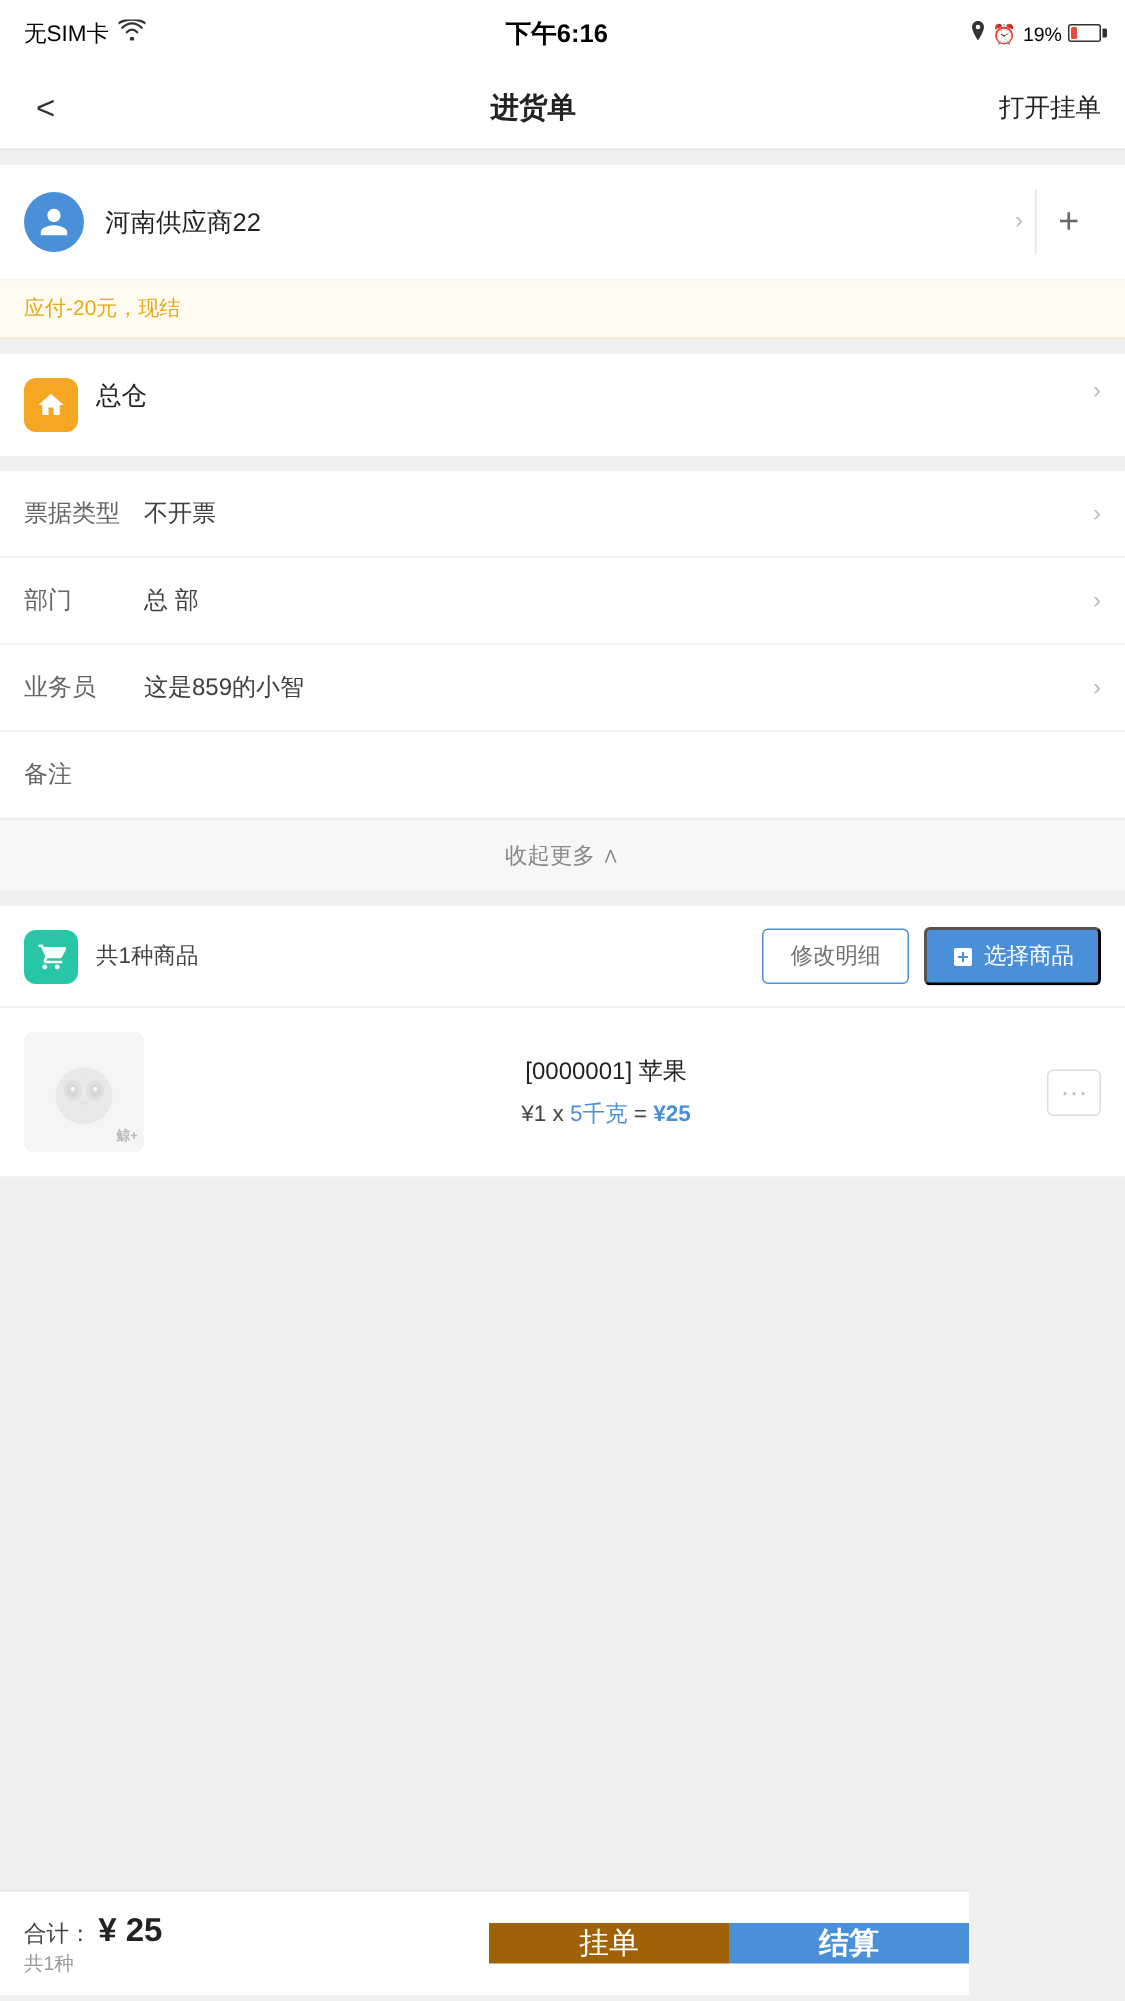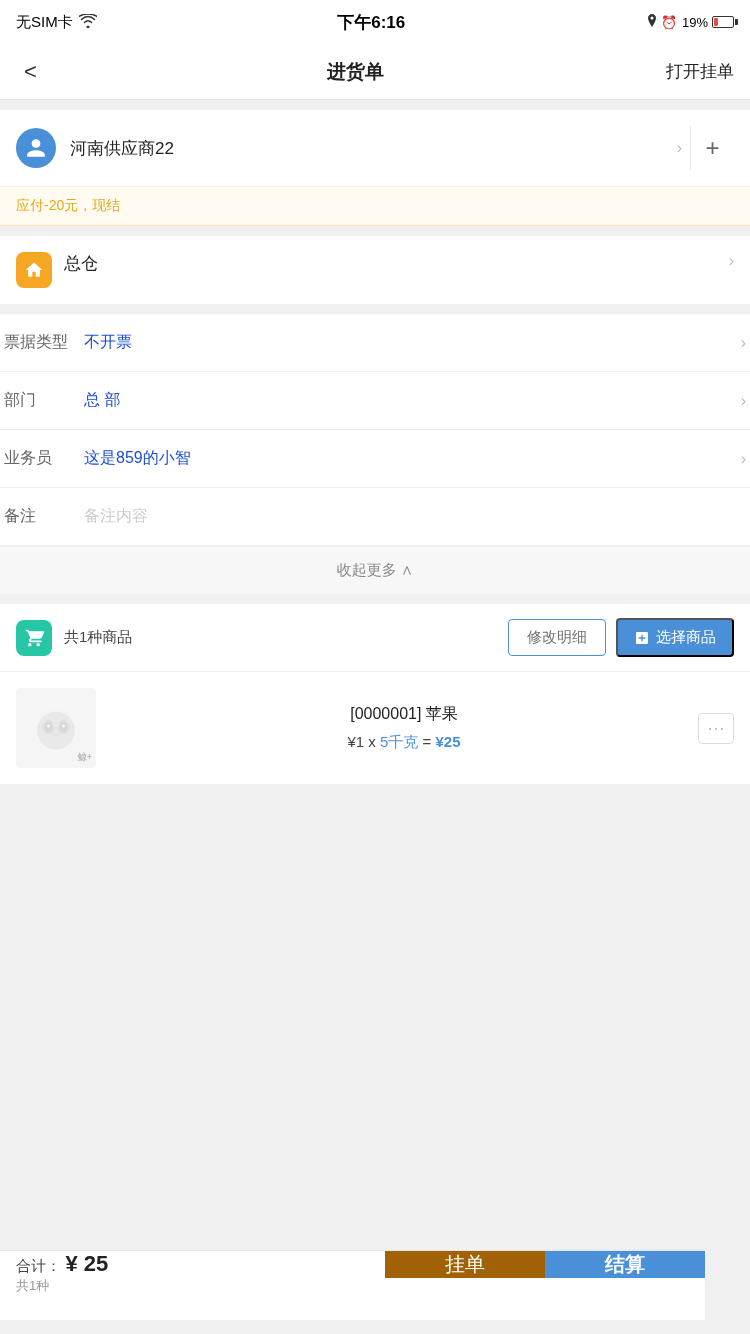--- a/index.html
+++ b/index.html
@@ -108,35 +108,35 @@
       padding: 10px 16px;
       font-size: 14px;
       color: #e6a817;
       border-bottom: 1px solid #f5e8c0;
     }
 
     
     .form-row {
       display: flex;
       align-items: center;
-      padding: 18px 4px;
+      padding: 18px 16px;
       border-bottom: 1px solid #f0f0f0;
       background: #fff;
       cursor: pointer;
     }
     .form-label {
       font-size: 16px;
       color: #666;
       width: 80px;
       flex-shrink: 0;
     }
     .form-value {
       flex: 1;
       font-size: 16px;
-      color: #1d4ed8;
+      color: #404040;
     }
     .form-placeholder {
       flex: 1;
       font-size: 16px;
       color: #ccc;
     }
 
     
     .warehouse-row {
       display: flex;
@@ -222,24 +222,24 @@
       color: #4a90d9; font-weight: 600;
     }
     .product-more {
       color: #bbb; font-size: 18px; cursor: pointer; padding: 4px 8px;
       border: 1px solid #ddd; border-radius: 4px;
     }
 
     
     .bottom-bar {
       position: fixed;
-      bottom: 14px; left: 0; width: 705px;
+      bottom: 4px; left: 0; width: 646px;
       height: 70px;
       display: flex;
-      align-items: flex-start;
+      align-items: center;
       background: #fff;
       border-top: 1px solid #e5e5e5;
     }
     .bottom-total {
       flex: 1; display: flex; flex-direction: column;
       justify-content: center; padding: 0 16px;
     }
     .total-label {
       font-size: 15px; color: #444;
     }
@@ -346,21 +346,20 @@
   </div>
 
   <div class="form-row">
     <span class="form-label">业务员</span>
     <span class="form-value">这是859的小智</span>
     <span class="chevron">›</span>
   </div>
 
   <div class="form-row">
     <span class="form-label">备注</span>
-    <span class="form-placeholder">备注内容</span>
   </div>
 
   <div class="collapse-row">收起更多 ∧</div>
 </div>
 
 <div class="card">
   <div class="products-header">
     <div class="products-icon">
       <svg width="20" height="20" viewBox="0 0 24 24" fill="white">
         <path d="M7 18c-1.1 0-2 .9-2 2s.9 2 2 2 2-.9 2-2-.9-2-2-2zm10 0c-1.1 0-2 .9-2 2s.9 2 2 2 2-.9 2-2-.9-2-2-2zM2 2v2h2l3.6 7.6L6.2 14c-.2.3-.2.6-.2.9C6 16.1 7 17 8 17h13v-2H8.4c-.1 0-.2-.1-.2-.2v-.1l1-1.8H19c.8 0 1.4-.4 1.8-1l3.4-6.2c.1-.2.1-.4.1-.5C24.3 4.4 23.6 4 23 4H6.2L5.3 2H2z"></path>

